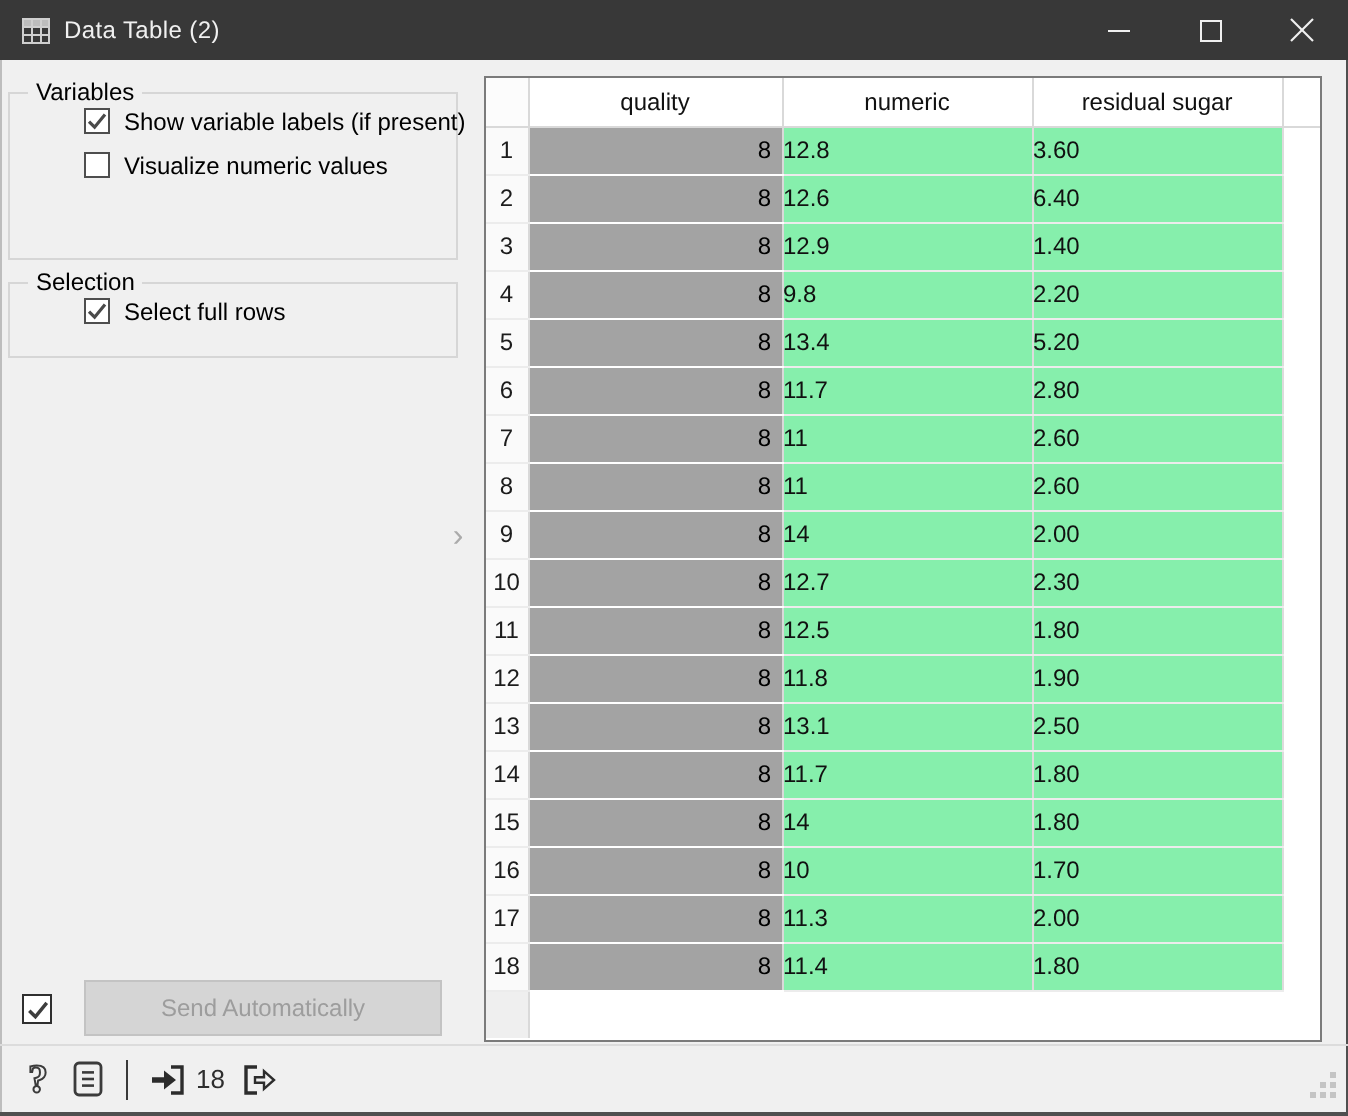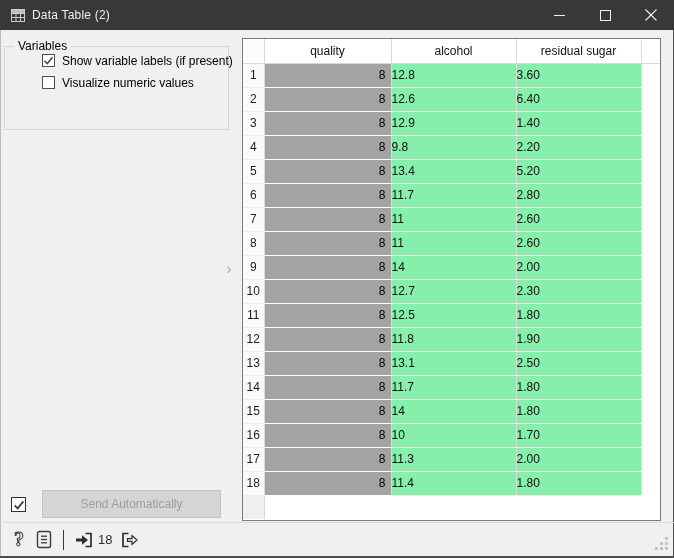--- a/index.html
+++ b/index.html
@@ -129,20 +129,33 @@
             </span>
             <span class="cb-label">Show variable labels (if present)</span>
           </label>
           <label class="check-row">
             <span class="cb"></span>
             <span class="cb-label">Visualize numeric values</span>
           </label>
         </div>
     </div>
 
+    <div class="groupbox gb-sel">
+      <span class="gtitle">Selection</span>
+      <div class="checks">
+          <label class="check-row">
+            <span class="cb">
+              <svg width="11" height="11" viewBox="0 0 11 11">
+                <polyline points="1.5,5.8 4.3,8.6 9.5,2.2" fill="none" stroke="#4a4a4a" stroke-width="1.6"></polyline>
+              </svg>
+            </span>
+            <span class="cb-label">Select full rows</span>
+          </label>
+        </div>
+    </div>
 
 
     <span class="send-cb" id="send-cb">
         <svg width="12" height="12" viewBox="0 0 11 11">
           <polyline points="1.5,5.8 4.3,8.6 9.5,2.2" fill="none" stroke="#3d3d3d" stroke-width="1.6"></polyline>
         </svg>
       </span>
     <button class="send-btn" id="send-btn" disabled="">Send Automatically</button>
 
     <div class="splitter">›</div>
@@ -153,21 +166,21 @@
           <col style="width:21px">
             <col style="width:127px">
             <col style="width:125px">
             <col style="width:125px">
             <col style="width:19px">
         </colgroup>
         <thead>
           <tr id="header-row">
             <th class="corner"></th>
           <th class="col-head">quality</th>
-              <th class="col-head">alcohol</th>
+              <th class="col-head">numeric</th>
               <th class="col-head">residual sugar</th>
               <th class="filler-h"></th>
             </tr>
         </thead>
         <tbody id="table-body">
             <tr>
               <th class="rownum">1</th>
               <td class="quality" style="background: rgb(163, 163, 163);">8</td>
               <td class="val">12.8</td>
               <td class="val">3.60</td>

